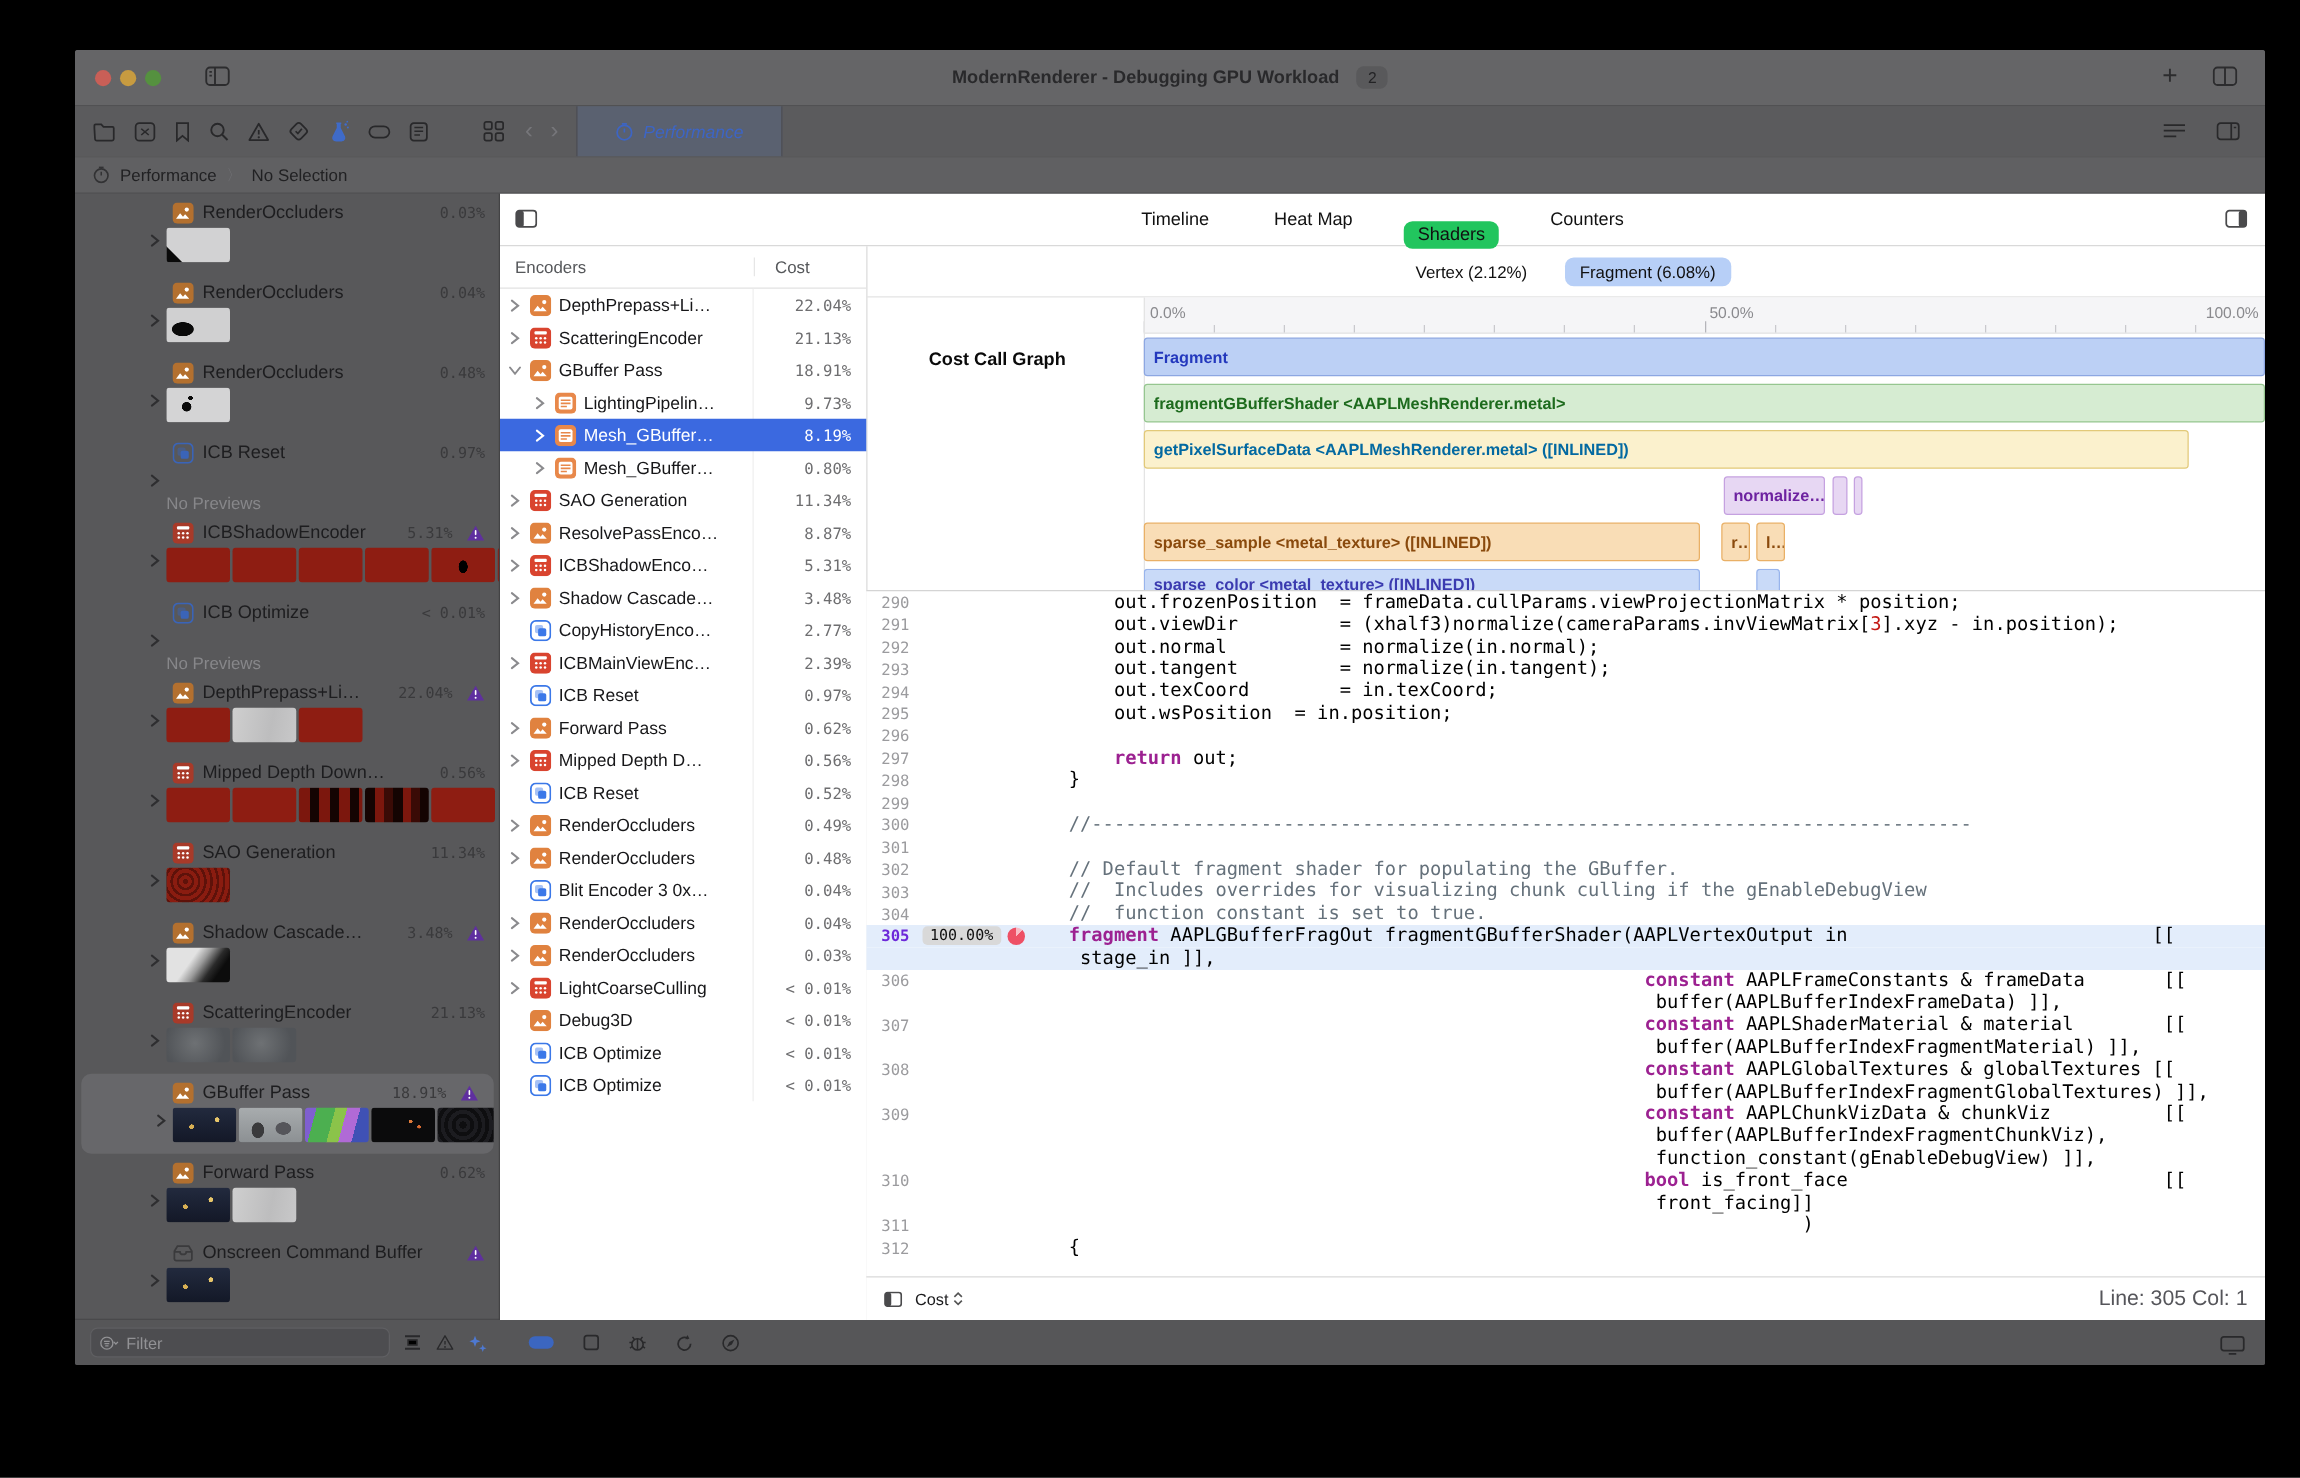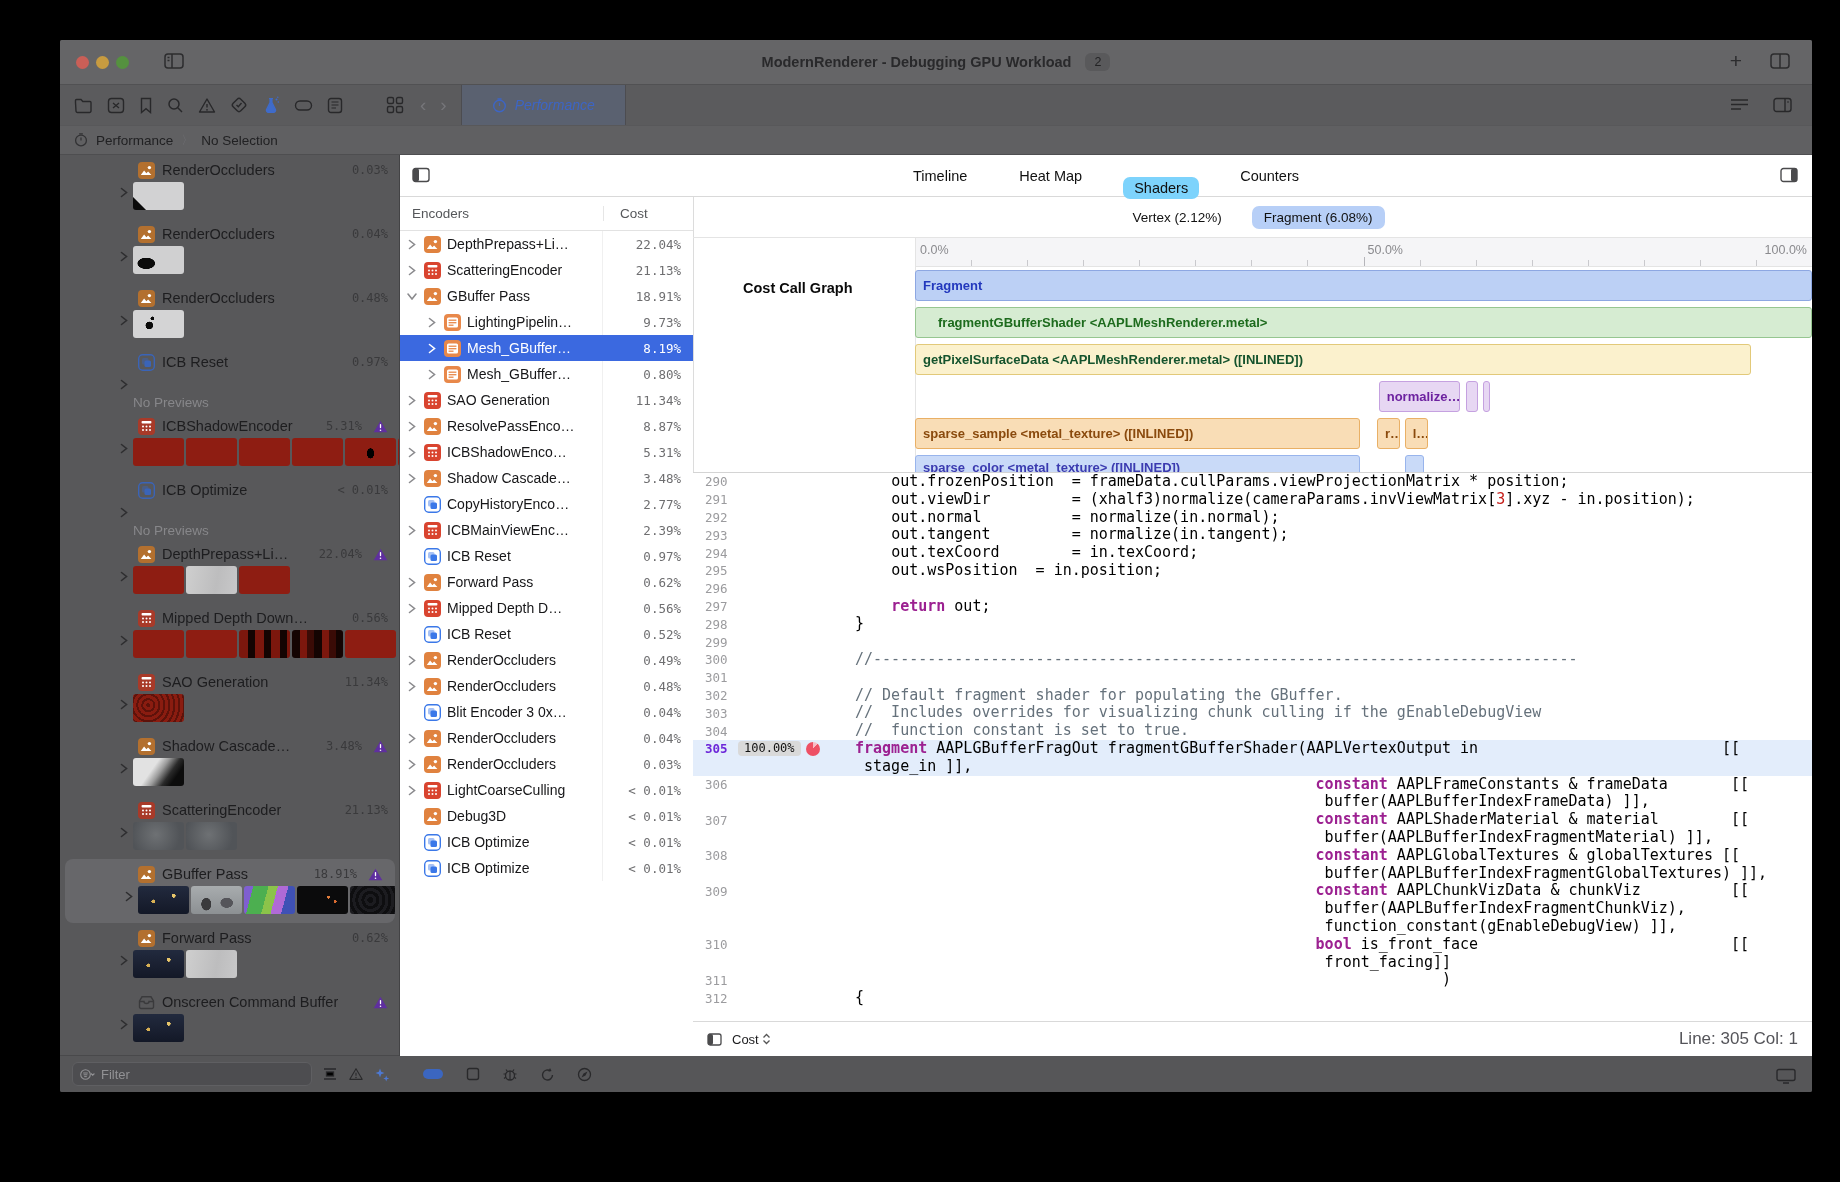--- a/index.html
+++ b/index.html
@@ -60,21 +60,21 @@
   #filterwrap{width:340px;box-sizing:border-box;padding:0 10px 0 12px;display:flex;align-items:center;gap:10px;}
   #filterfield{flex:1;height:22px;background:#4d4d50;border:1px solid #5f5f62;border-radius:6px;display:flex;align-items:center;gap:6px;padding:0 7px;}
   #filterfield .ph{color:#929295;font-size:13px;}
   .fb-icons{display:flex;gap:10px;color:#29292b;}
   .dbg-icons{display:flex;gap:22px;align-items:center;padding-left:22px;color:#29292b;}
   #monitor-ico{position:absolute;right:16px;bottom:8px;color:#29292b;}
   
   #sheet{position:absolute;left:340px;top:115px;right:0;bottom:36px;background:#fff;box-shadow:-1px 0 0 #434345;}
   #sheet-header{position:absolute;left:0;top:0;right:0;height:41px;border-bottom:1px solid #d9d9d9;display:flex;align-items:center;justify-content:center;gap:30px;}
   .tab{font-size:14.5px;color:#111;padding:3px 11px;border-radius:7px;cursor:default;}
-  .tab.on{background:#7dd3fc;margin-top:25px;}
+  .tab.on{background:#22c55e;margin-top:25px;}
   .sh-ico{position:absolute;top:12px;color:#4a4a4c;}
   
   #encpanel{position:absolute;left:0;top:42px;width:293px;bottom:0;border-right:1px solid #dcdcdc;}
   #enchead{height:33px;border-bottom:1px solid #e2e2e2;display:flex;align-items:center;font-size:13.5px;color:#55575a;}
   #enchead .h1{padding-left:12px;flex:1;}
   #enchead .h2{width:90px;border-left:1px solid #e6e6e6;padding-left:16px;box-sizing:border-box;}
   #enclist{position:relative;}
   #enclist .coldiv{position:absolute;left:202px;top:0;bottom:0;width:1px;background:#f0f0f0;}
   .enc-row{height:26px;display:flex;align-items:center;position:relative;font-size:14px;color:#161618;}
   .enc-chev{width:14px;text-align:center;color:#8b8b8e;font-size:11px;flex:0 0 auto;}
@@ -96,21 +96,21 @@
   #flamebars{position:absolute;left:222px;top:4px;right:0;bottom:0;}
   .frow{position:relative;height:33px;margin-bottom:4px;}
   .frow.clip{height:17px;overflow:hidden;}
   .fbar{position:absolute;top:0;height:31px;border-radius:3px;border:1px solid;box-sizing:border-box;
     display:flex;align-items:center;overflow:hidden;}
   .frow.clip .fbar{align-items:flex-start;padding-top:4px;}
   .fbar span{font-size:13px;font-weight:600;padding:0 7px;white-space:nowrap;}
   .vdiv{position:absolute;left:222px;top:41px;height:234px;width:1px;background:#e4e4e4;}
   .f-blue{background:#bcd0f5;border-color:#8da7e2;color:#2338bd;}
   .f-green{background:#d6ecd2;border-color:#96c690;color:#1d6b1d;}
-  .f-yellow{background:#fbf1cd;border-color:#e2c979;color:#14532d;}
+  .f-yellow{background:#fbf1cd;border-color:#e2c979;color:#0369a1;}
   .f-purple{background:#e7d7f3;border-color:#c5a1e0;color:#6d22a0;}
   .f-orange{background:#f9ddb6;border-color:#e9b066;color:#8a4a0d;}
   .f-blue2{background:#c9daf8;border-color:#98b4ec;color:#3b3bb0;}
   
   #code{position:absolute;left:0;top:275px;right:0;bottom:34px;border-top:1px solid #d4d4d4;overflow:hidden;background:#fff;}
   .cl{display:flex;height:17.8px;align-items:center;}
   .cl.hl{background:#e3edfb;}
   .ln{width:45px;padding-left:12px;box-sizing:border-box;font-family:"DejaVu Sans Mono",monospace;font-size:12.5px;color:#9b9b9e;flex:0 0 auto;}
   .cl.hl .ln{color:#6d28d9;font-weight:700;}
   .bd{width:112px;flex:0 0 auto;display:flex;align-items:center;gap:5px;}
@@ -1211,21 +1211,21 @@
       <div class="vdiv"></div>
       <div id="flamewrap">
         <span id="ccg">Cost Call Graph</span>
         <div id="flamebars">
             <div class="frow">
               <div class="fbar f-blue" style="left: 0%; width: 100%;">
                 <span>Fragment</span>
               </div>
             </div>
             <div class="frow">
-              <div class="fbar f-green" style="left: 0%; width: 100%; padding-left: 15px;">
+              <div class="fbar f-green" style="left: 0%; width: 100%;">
                 <span>fragmentGBufferShader &lt;AAPLMeshRenderer.metal&gt;</span>
               </div>
             </div>
             <div class="frow">
               <div class="fbar f-yellow" style="left: 0%; width: 93.2%;">
                 <span>getPixelSurfaceData &lt;AAPLMeshRenderer.metal&gt; ([INLINED])</span>
               </div>
             </div>
             <div class="frow">
               <div class="fbar f-purple" style="left: 51.7%; width: 9.1%;">

